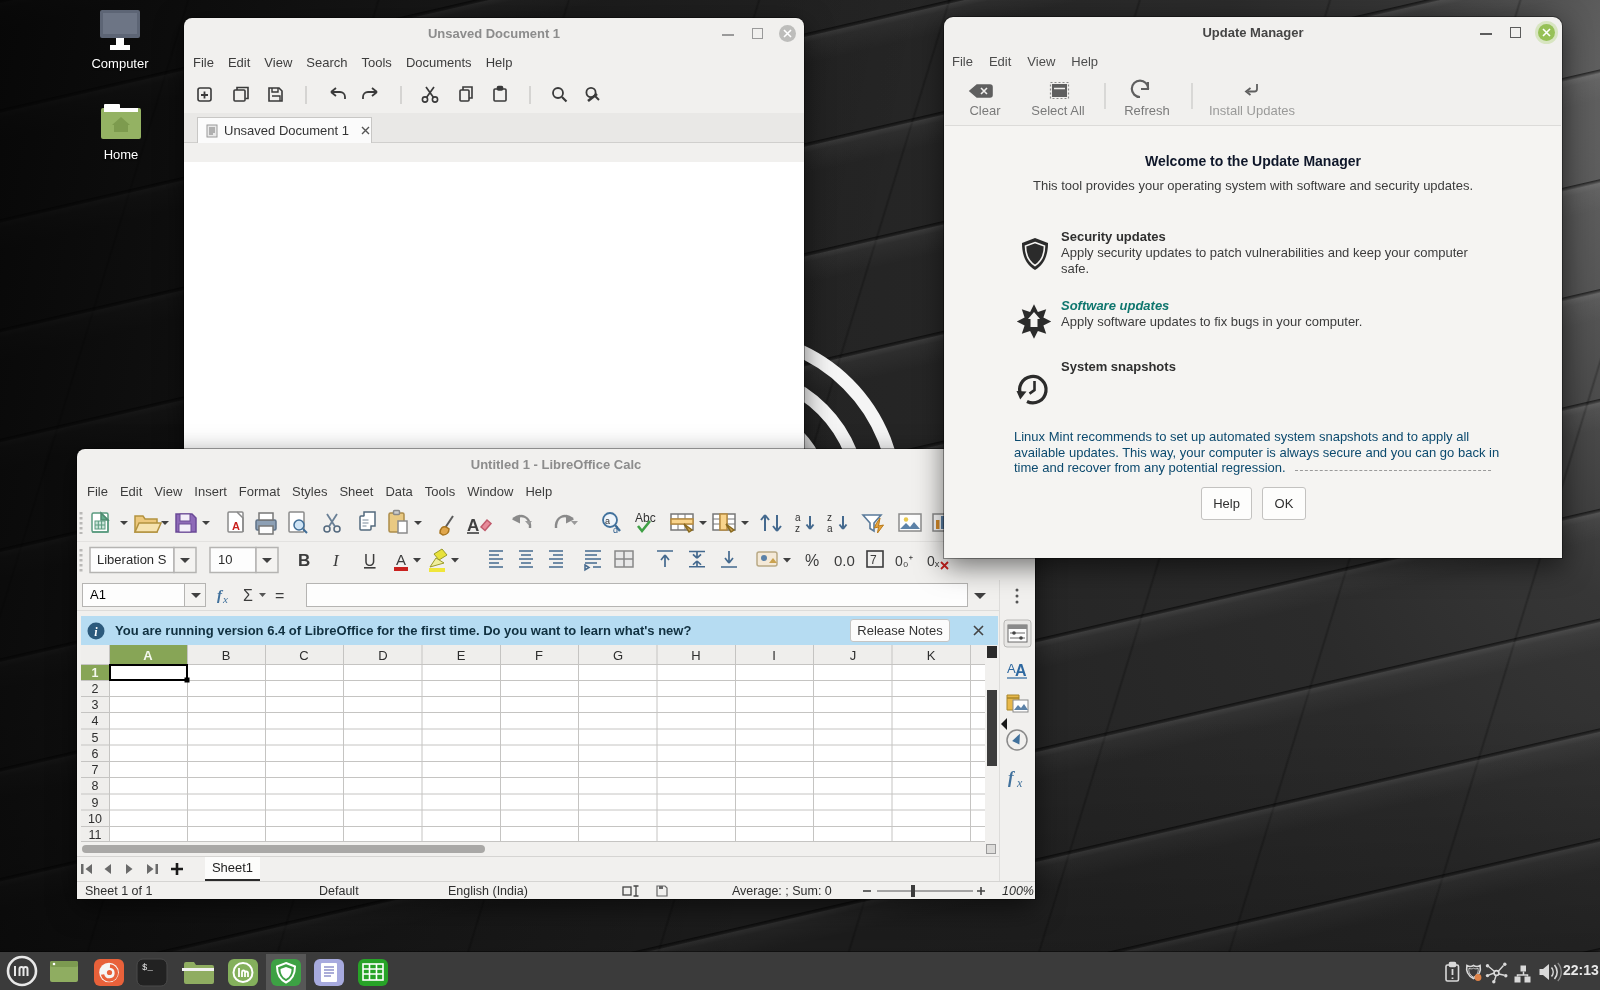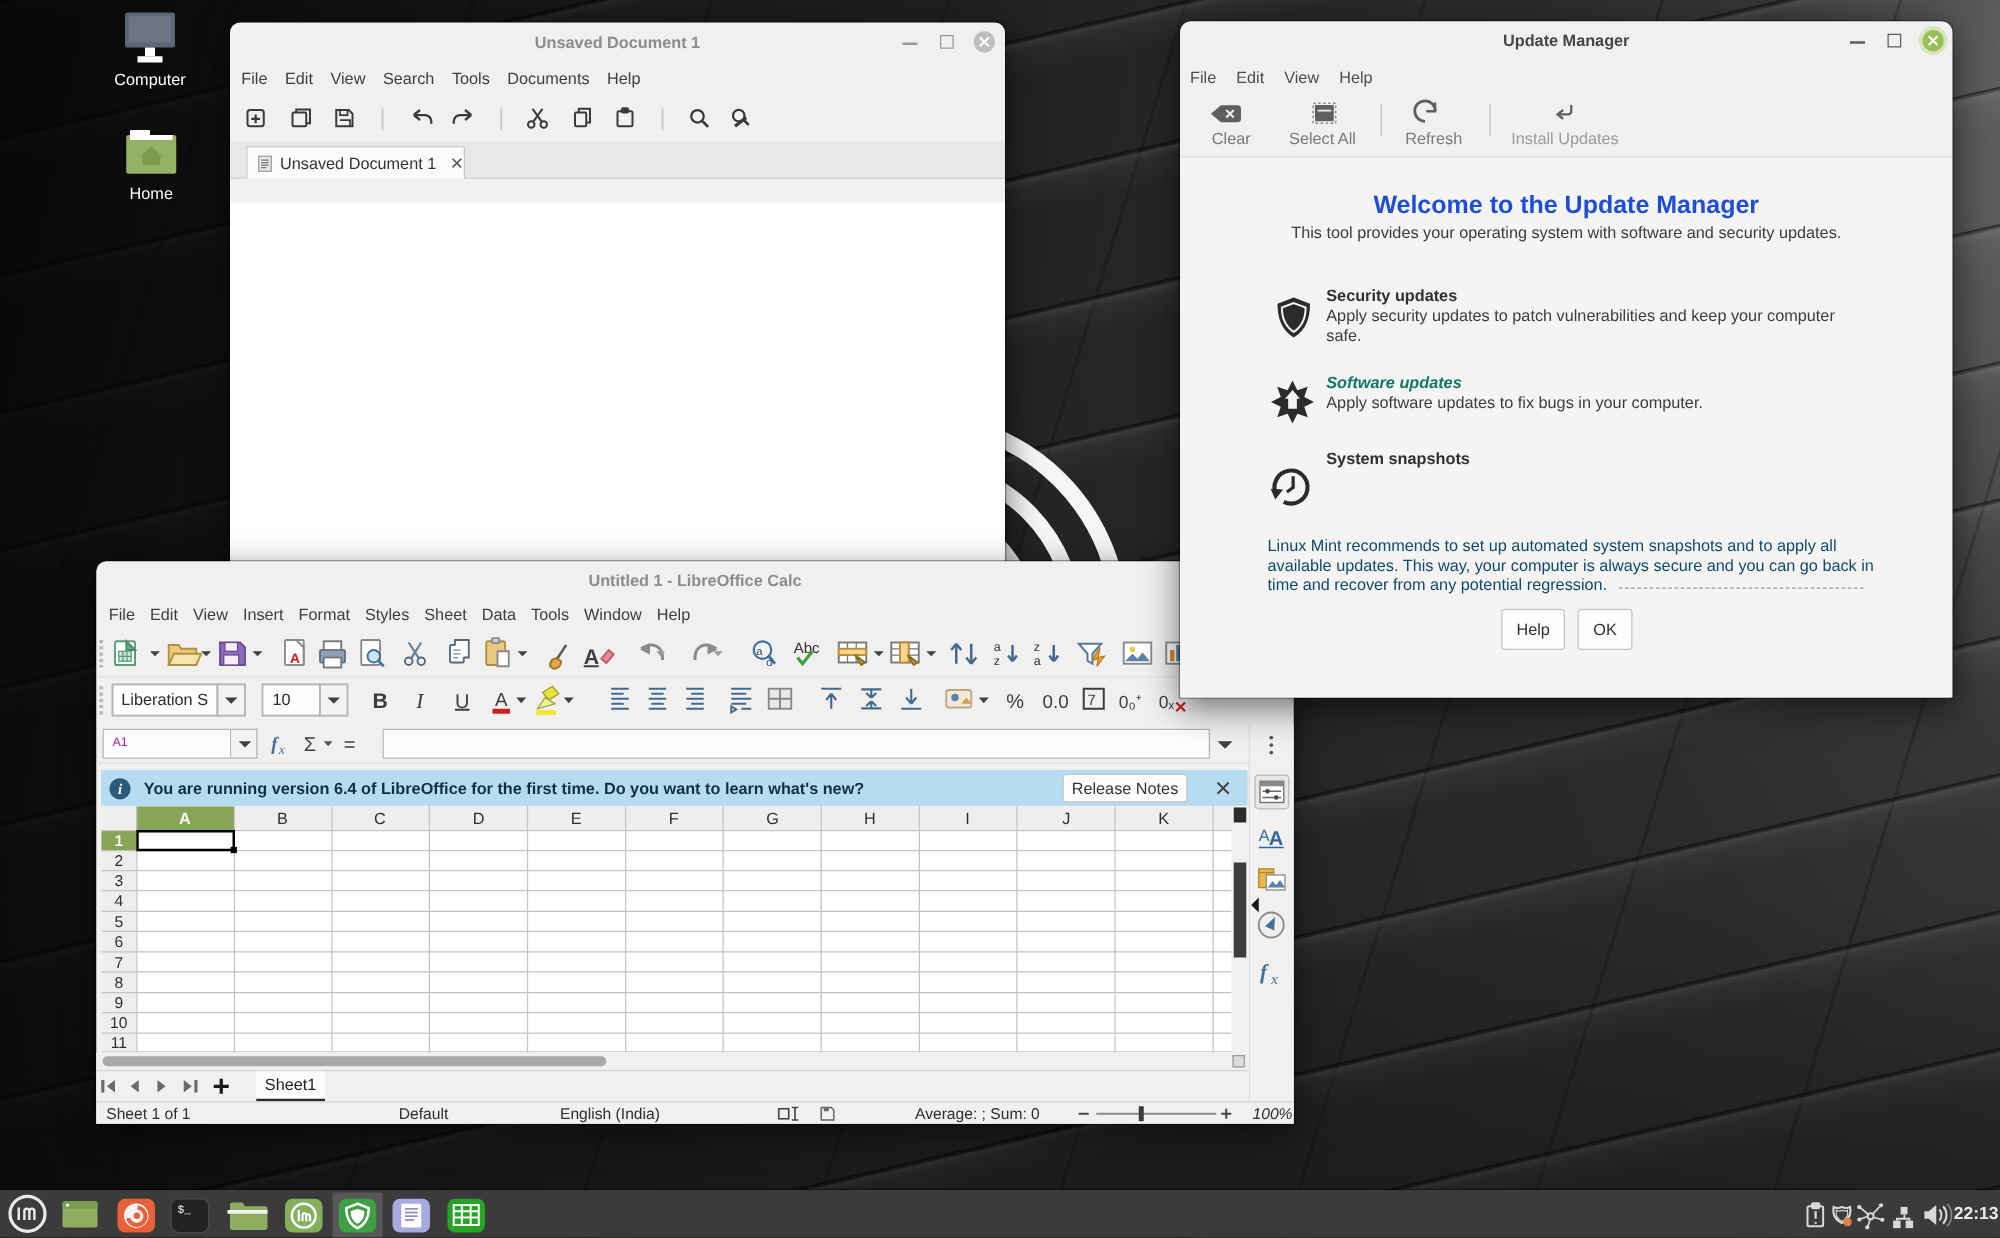--- a/index.html
+++ b/index.html
@@ -333,21 +333,21 @@
           <rect x="790" y="9" width="16" height="16" fill="none" stroke="#3c3c3c" stroke-width="1.6"></rect>
           <text x="793" y="22" font-size="12" fill="#3c3c3c" font-family="Liberation Sans">7</text>
           <text x="818" y="24" font-size="14" fill="#3c3c3c" font-family="Liberation Sans">0₀⁺</text>
           <text x="850" y="24" font-size="14" fill="#3c3c3c" font-family="Liberation Sans">0ₓ</text>
           <path d="M864 20 l7 7 M871 20 l-7 7" stroke="#c9211e" stroke-width="1.8"></path>
         </g>
       </svg>
     </div>
     <div class="fbar" id="calcfbar">
       <rect>
-      <div style="position:absolute; left:5px; top:4px; width:103px; height:24px; background:#fdfdfd; border:1px solid #b5b4b2;"><span style="font-size:10px; color:#a21caf; margin-left:7px; line-height:22px;">A1</span></div>
+      <div style="position:absolute; left:5px; top:4px; width:103px; height:24px; background:#fdfdfd; border:1px solid #b5b4b2;"><span style="font-size:13px; color:#000000; margin-left:7px; line-height:22px;">A1</span></div>
       <div style="position:absolute; left:108px; top:4px; width:21px; height:24px; background:#f4f3f1; border:1px solid #b5b4b2; border-left:none;"></div>
       <svg width="20" height="20" viewBox="0 0 20 20" style="position:absolute; left:109px; top:6px;">
             <path d="M5 8 l5 5 l5 -5 z" fill="#404040"></path>
           </svg>
       <svg width="130" height="26" viewBox="0 0 130 26" style="position:absolute; left:138px; top:3px;">
         <text x="2" y="18" font-size="15" font-style="italic" font-weight="bold" fill="#41719c" font-family="Liberation Serif">f</text>
         <text x="8" y="21" font-size="11" font-style="italic" fill="#41719c" font-family="Liberation Serif">x</text>
         <text x="28" y="19" font-size="16" fill="#3c3c3c" font-family="Liberation Sans">Σ</text>
         <path d="M44 11 l3.5 4 l3.5 -4 z" fill="#555"></path>
         <text x="60" y="19" font-size="16" fill="#3c3c3c" font-family="Liberation Sans">=</text>
@@ -521,21 +521,21 @@
         </g>
         <g font-family="Liberation Sans" font-size="13" fill="#7a7a7a" text-anchor="middle">
           <text x="41" y="40">Clear</text>
           <text x="114" y="40">Select All</text>
           <text x="203" y="40">Refresh</text>
           <text x="308" y="40" fill="#9a9a99">Install Updates</text>
         </g>
       </svg>
     </div>
     <div id="umbody" style="position:absolute; left:1px; top:108px; right:1px; bottom:0; background:#f5f4f2; border-top:1px solid #dcdbd9;">
-      <div style="position:absolute; left:0; right:0; top:27px; text-align:center; font-size:20px; font-weight:bold; color:#1d4ed8;">Welcome to the Update Manager</div>
+      <div style="position:absolute; left:0; right:0; top:27px; text-align:center; font-size:14px; font-weight:bold; color:#0f172a;">Welcome to the Update Manager</div>
       <div style="position:absolute; left:0; right:0; top:52px; text-align:center; font-size:13px; color:#3c3c3c;">This tool provides your operating system with software and security updates.</div>
 
       <svg width="34" height="36" viewBox="0 0 34 36" style="position:absolute; left:73px; top:110px;">
         <path d="M17 2 L30 7 C30 18 27 28 17 34 C7 28 4 18 4 7 Z" fill="#2b2b2b"></path>
         <path d="M17 6.5 L26.5 10 C26.5 18 24 25 17 29.5 C10 25 7.5 18 7.5 10 Z" fill="none" stroke="#f5f4f2" stroke-width="1.6"></path>
       </svg>
       <div style="position:absolute; left:116px; top:103px; font-size:13px; font-weight:bold; color:#2f2f2f;">Security updates</div>
       <div style="position:absolute; left:116px; top:119px; font-size:13px; color:#3c3c3c; line-height:16px;">Apply security updates to patch vulnerabilities and keep your computer<br>safe.</div>
 
       <svg width="36" height="36" viewBox="0 0 36 36" style="position:absolute; left:71px; top:177px;">

